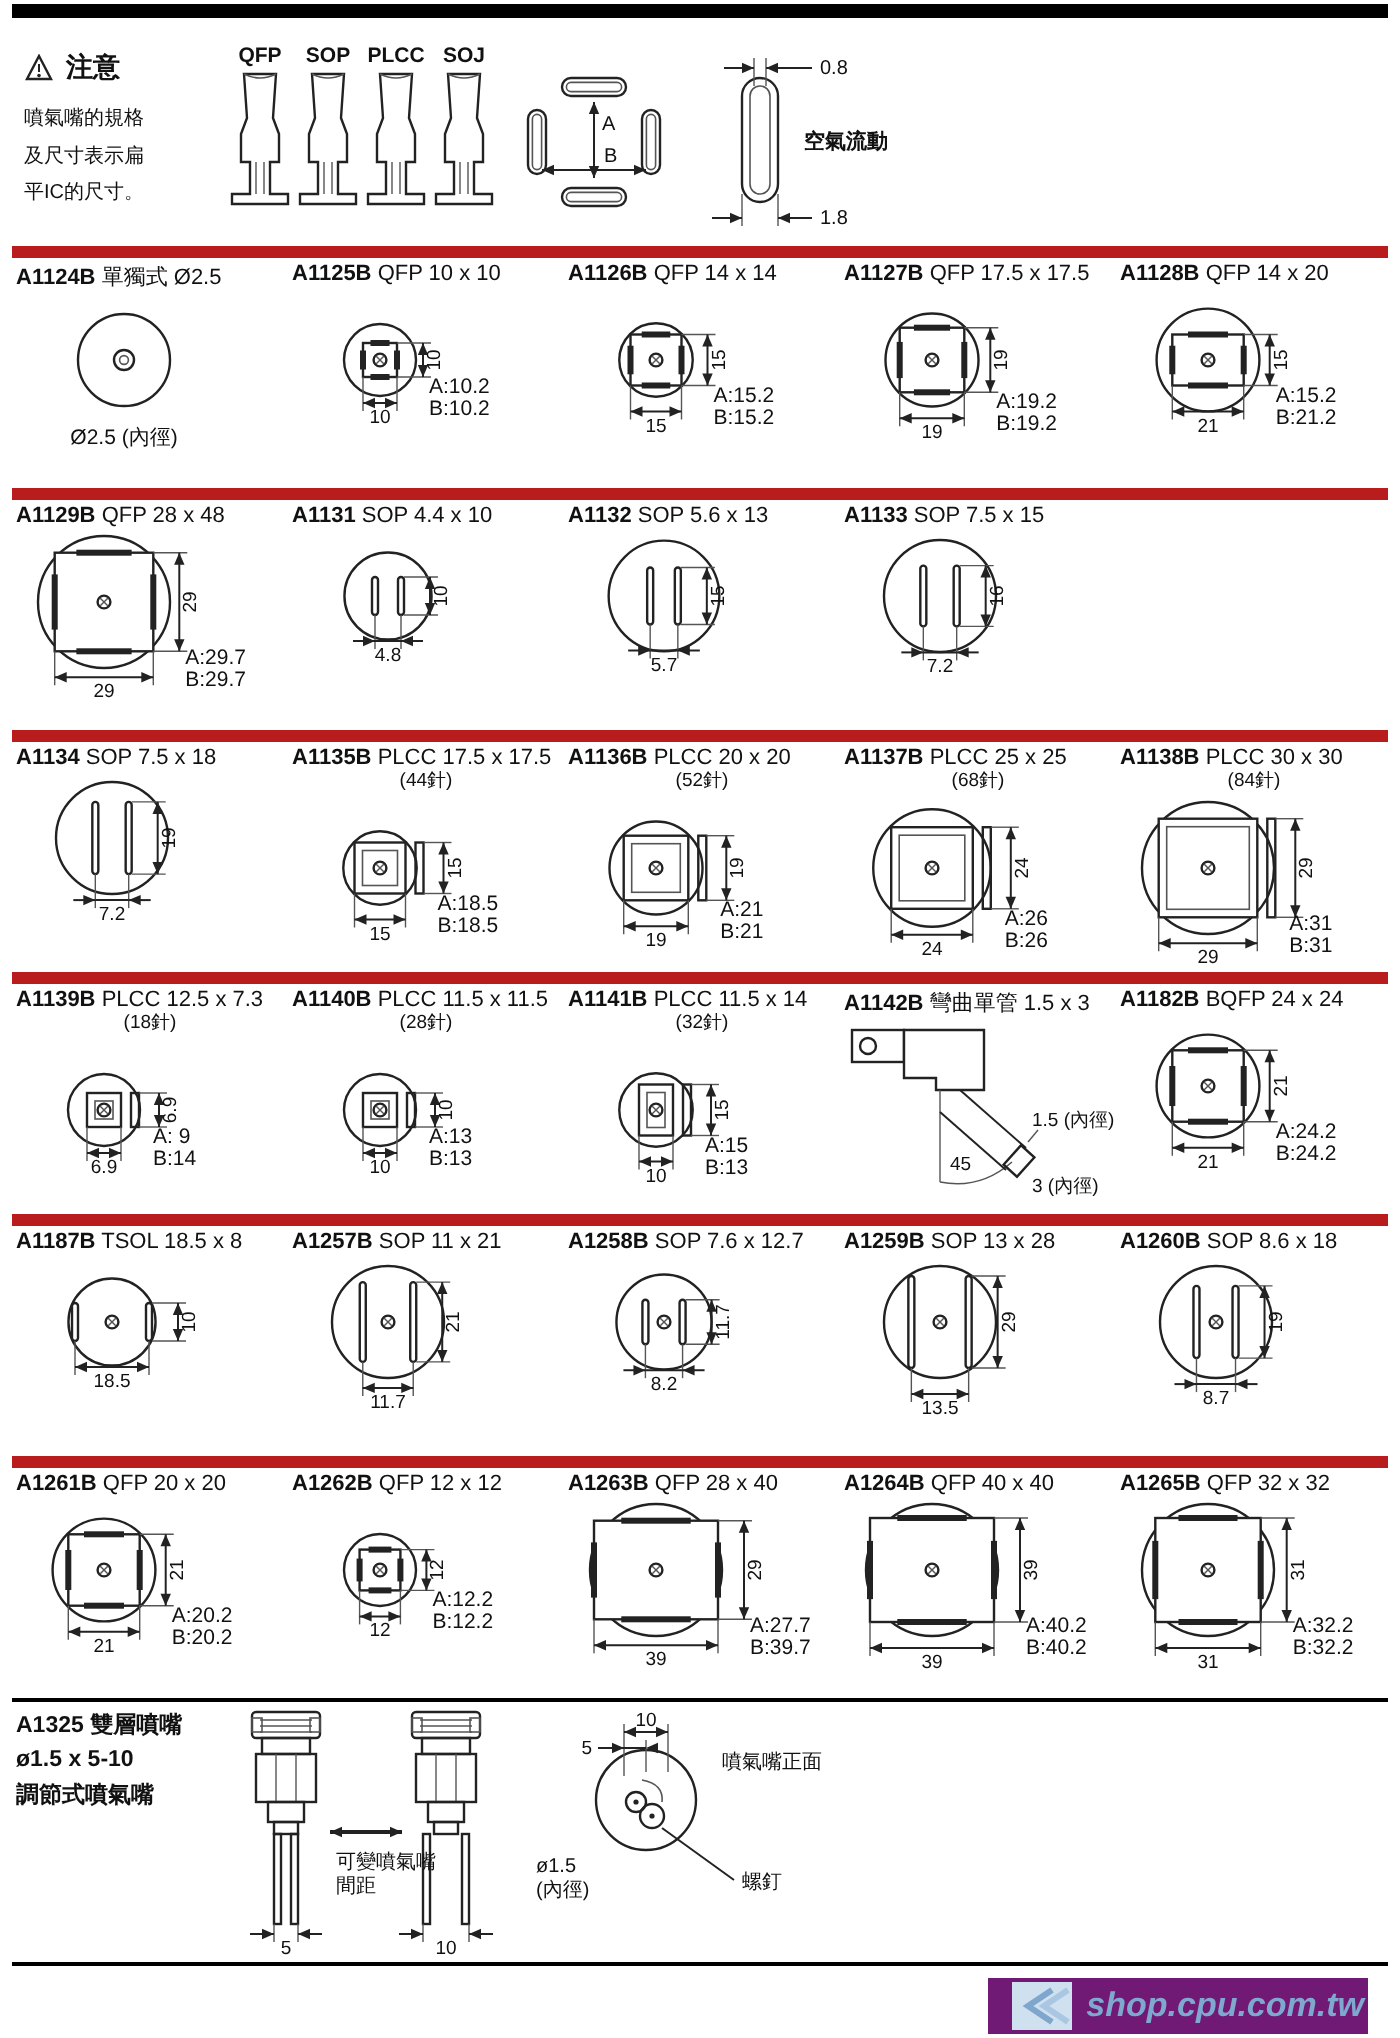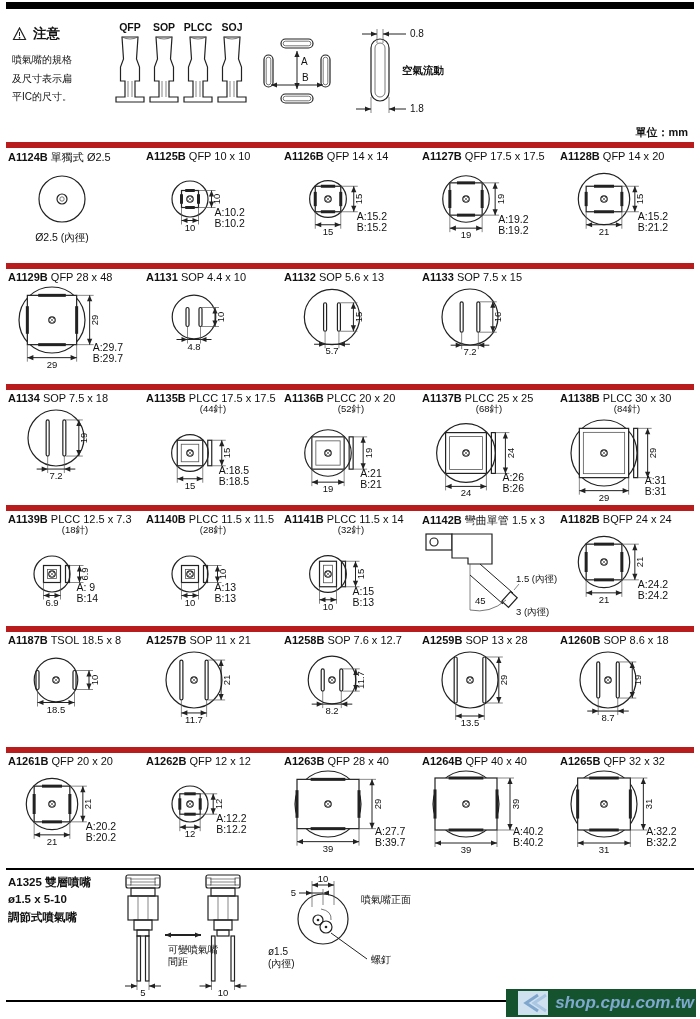--- a/index.html
+++ b/index.html
@@ -27,22 +27,22 @@
   .ol2{fill:none;stroke:#555;stroke-width:0.8;}
   .tick{fill:#222;}
   .ext{stroke:#555;stroke-width:0.7;}
   .dl{stroke:#222;stroke-width:1;}
   .ah{fill:#222;}
   .dim{font-size:9.5px;}
   .ab{font-size:10.5px;}
   .lab{font-size:10.5px;}
   .tlab{font-size:10.5px;font-weight:bold;}
   .blab{font-size:10px;}
-  .watermark{position:absolute;right:4px;bottom:2px;display:flex;align-items:center;gap:7px;
-             background:#14532d;padding:2px 2px 2px 12px;z-index:5;}
+  .watermark{position:absolute;right:16px;bottom:2px;display:flex;align-items:center;gap:7px;
+             background:#701a75;padding:2px 2px 2px 12px;z-index:5;}
   .wm-text{font-size:17px;font-style:italic;font-weight:bold;color:#7fa8cf;}
 </style>
 </head>
 <body>
 
 <div class="page">
 
   <div class="title-bar"></div>
 
   <div class="notice-wrap">
@@ -109,21 +109,20 @@
         <line class="ext" x1="277" y1="78" x2="277" y2="94"></line>
         <line class="dl" x1="277" y1="90" x2="294" y2="90"></line>
         <polygon class="ah" points="277,90 283,87.4 283,92.6"></polygon>
         <polygon class="ah" points="259,90 253,87.4 253,92.6"></polygon>
         <line class="dl" x1="244" y1="90" x2="259" y2="90"></line>
         <text class="blab" x="298" y="93">1.8</text>
         <text class="tlab" x="290" y="55">空氣流動</text>
       </svg>
   </div>
 
-  <div class="unit">單位：mm</div>
 
   <div id="grid">
       <div class="prow">
         <div class="pcell">
           <div class="phead"><span class="model">A1124B</span> <span>單獨式 Ø2.5</span></div>
           <svg width="138" height="92" viewBox="0 0 138 92">
             <circle cx="56" cy="34" r="23" class="ol"></circle>
             <circle cx="56" cy="34" r="5" class="ol"></circle>
             <circle cx="56" cy="34" r="2.2" class="ol2"></circle>
             <text class="lab" text-anchor="middle" x="56" y="76">Ø2.5 (內徑)</text>

